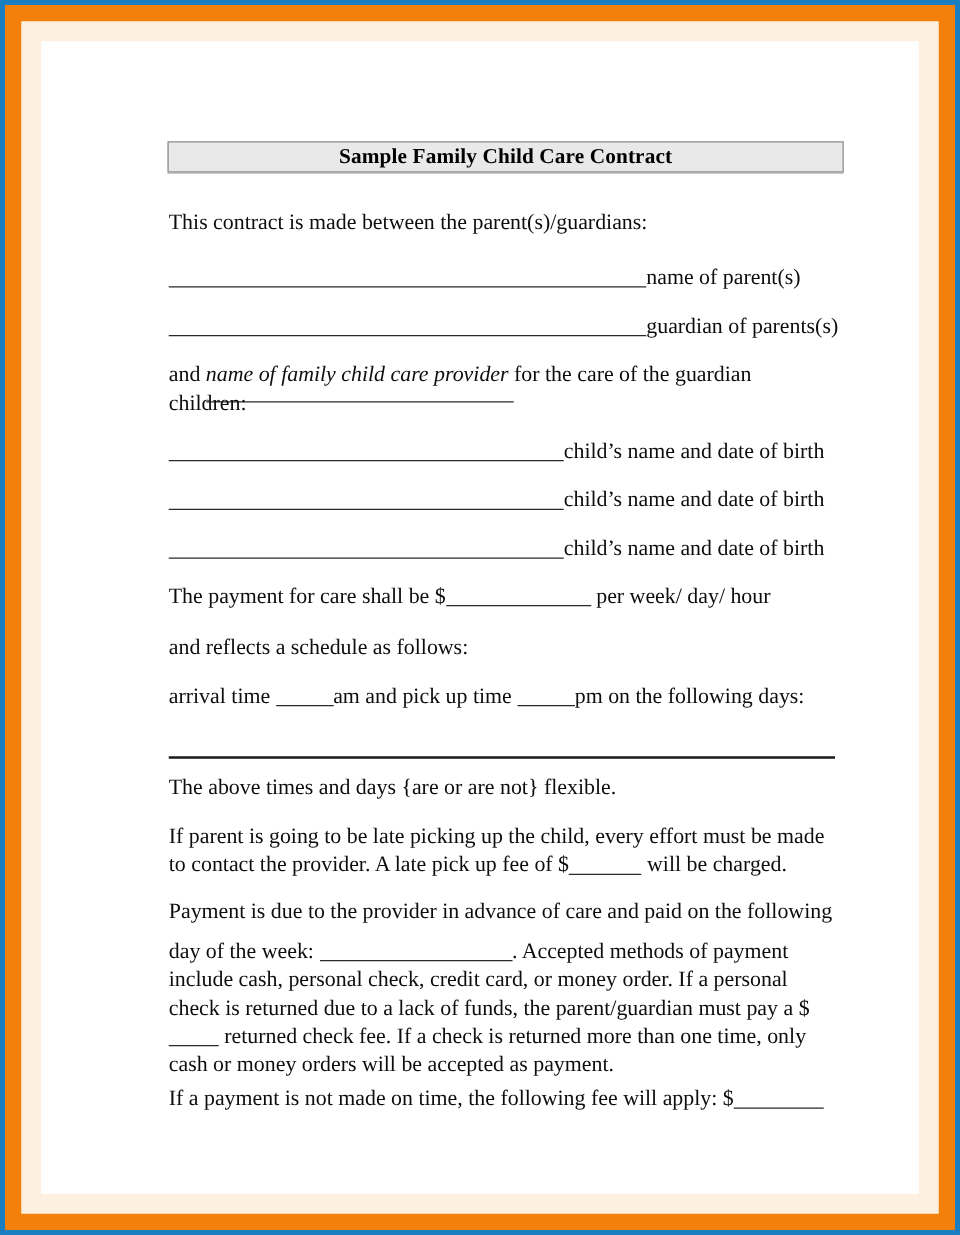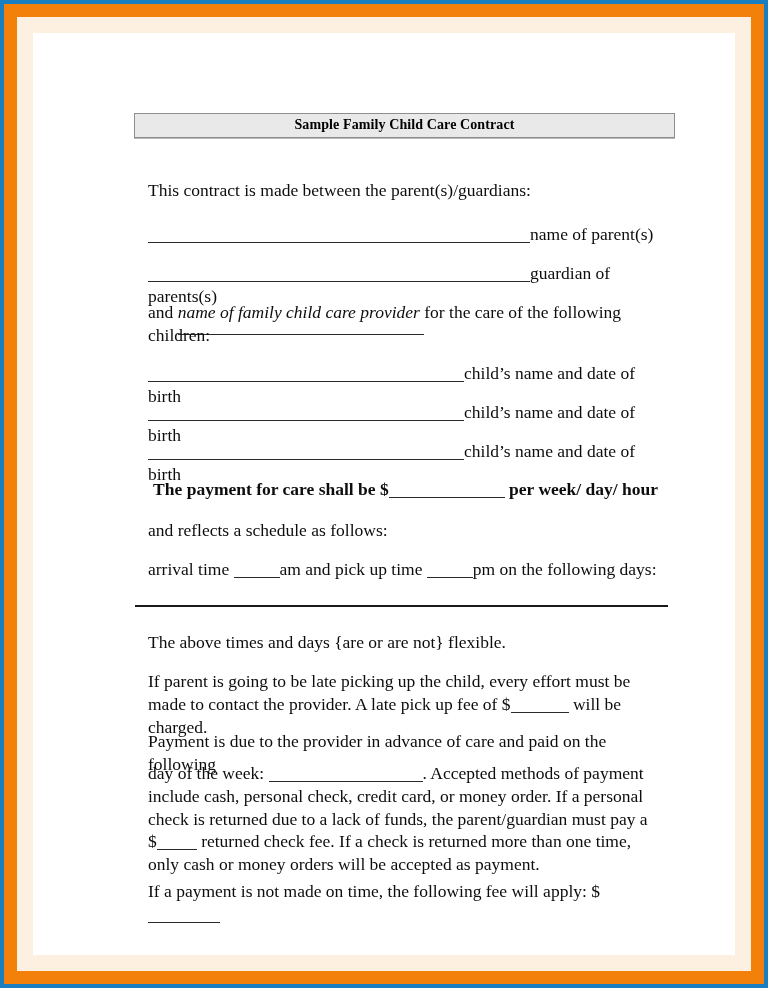--- a/index.html
+++ b/index.html
@@ -63,32 +63,32 @@
     background: #e9e9e9;
     border: 1px solid #8e8e8e;
     box-shadow: 0 1px 0 #b8b8b8;
     box-sizing: border-box;
     display: flex;
     align-items: center;
     justify-content: center;
   }
   .title-banner .title-text {
     font-weight: bold;
-    font-size: 14px;
+    font-size: 17px;
     letter-spacing: 0.1px;
     color: #000;
   }
 
   .block {
     position: absolute;
     left: 102px;
     width: 536px;
   }
 
-  .para { margin: 13px; }
+  .para { margin: 0; }
 
   .fill-line {
     display: inline-block;
     border-bottom: 1.5px solid #2a2a2a;
     vertical-align: -3px;
     height: 0.95em;
   }
   .fill-parent { width: 382px; }
   .fill-child  { width: 316px; }
   .fill-pay    { width: 116px; }
@@ -97,21 +97,21 @@
   .fill-fee    { width: 40px; }
   .fill-late   { width: 58px; }
   .fill-apply  { width: 72px; }
 
   .ital { }
   .ital-ul {
     font-style: italic;
     border-bottom: 1.3px solid #2a2a2a;
     padding-bottom: 12px;
   }
-  .bold { font-weight: bold; text-align: right; }
+  .bold { font-weight: normal; }
 
   .rule {
     position: absolute;
     left: 102px;
     top: 572px;
     width: 533px;
     height: 0;
     border-top: 2.4px solid #1a1a1a;
   }
 </style>
@@ -134,21 +134,21 @@
 
           <div class="block" style="top:177px;">
             <p class="para"><span class="fill-line fill-parent"></span><span>name of parent(s)</span></p>
           </div>
 
           <div class="block" style="top:216px;">
             <p class="para"><span class="fill-line fill-parent"></span><span>guardian of parents(s)</span></p>
           </div>
 
           <div class="block" style="top:255px;">
-            <p class="para"><span>and </span><span class="ital-ul">name of family child care provider </span><span> for the care of the following</span><br><span>children:</span></p>
+            <p class="para"><span>and </span><span class="ital-ul">name of family child care provider </span><span> for the care of the guardian</span><br><span>children:</span></p>
           </div>
 
           <div class="block" style="top:316px;">
             <p class="para"><span class="fill-line fill-child"></span><span>child’s name and date of birth</span></p>
           </div>
 
           <div class="block" style="top:355px;">
             <p class="para"><span class="fill-line fill-child"></span><span>child’s name and date of birth</span></p>
           </div>
 

